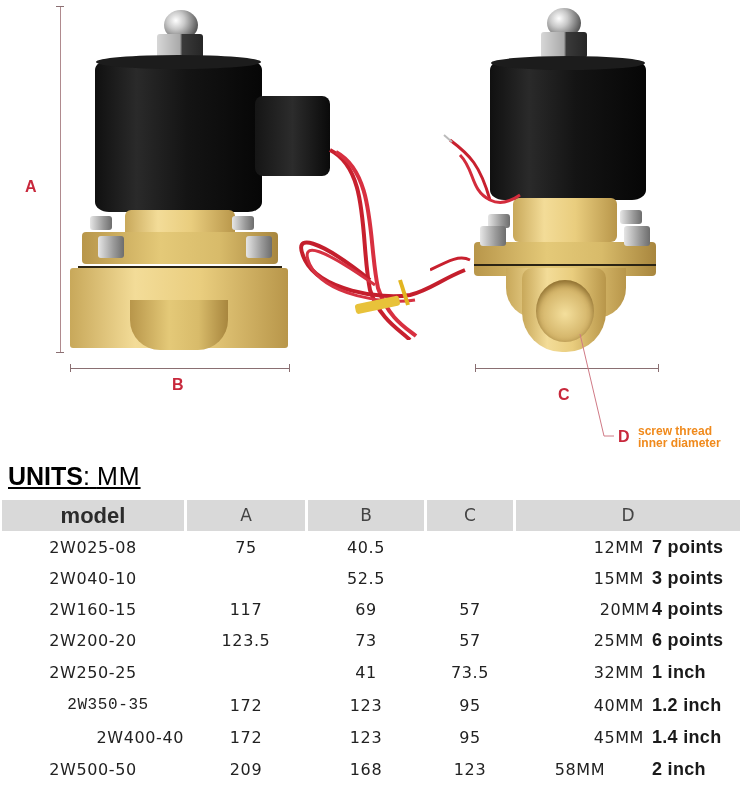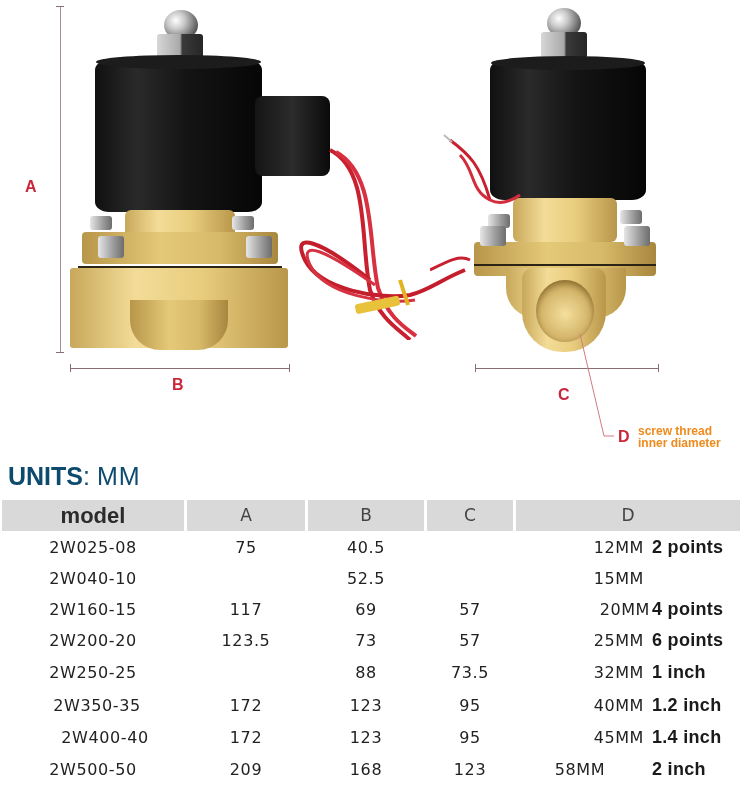--- a/index.html
+++ b/index.html
@@ -21,21 +21,21 @@
   .coil { position:absolute; background:linear-gradient(90deg,#101010 0%,#2a2a2a 25%,#141414 55%,#060606 100%); border-radius:14px / 10px; }
   .coil-top { position:absolute; background:#1c1c1c; border-radius:50%; }
   .conn { position:absolute; background:linear-gradient(90deg,#151515,#2c2c2c 50%,#0a0a0a); border-radius:8px; }
   .brass { position:absolute; background:linear-gradient(90deg,#c8a85a 0%,#f3dc98 30%,#e9cd7e 60%,#b8964a 100%); }
   .brass-dark { position:absolute; background:linear-gradient(90deg,#b8964a 0%,#e4c978 40%,#d8bb6a 70%,#a8863e 100%); }
   .gasket { position:absolute; height:2px; background:#2b2414; }
   .bolt { position:absolute; background:linear-gradient(90deg,#e6e6e6,#9a9a9a 60%,#6d6d6d); border-radius:3px; }
   .port-hole { position:absolute; border-radius:50%; background:radial-gradient(circle at 50% 55%, #f4df9c 0%, #d4b56a 55%, #9c7a34 100%); box-shadow: inset 0 3px 6px rgba(80,50,0,.45); }
 
   
-  .units { position:absolute; left:8px; top:462px; font-family:"Liberation Sans", sans-serif; font-size:25px; color:#0c4a6e; }
+  .units { position:absolute; left:8px; top:462px; font-family:"Liberation Sans", sans-serif; font-size:25px; color:#000000;text-decoration:underline; }
   .units b { font-weight:bold; }
   .units span.val { font-weight:normal; letter-spacing:1px; }
 
   
   .spec-table { position:absolute; left:2px; top:500px; width:738px; }
   .thead { position:absolute; left:0; top:0; height:31px; width:738px; }
   .th { position:absolute; top:0; height:31px; background:#d9d9d9; color:#444; font-family:"DejaVu Sans", sans-serif; font-size:17px; text-align:center; line-height:31px; }
   .th.model { font-family:"Liberation Sans", sans-serif; font-weight:bold; font-size:22px; color:#2b2b2b; }
   .row { position:absolute; left:0; width:738px; height:31px; }
   .td { position:absolute; top:0; height:31px; line-height:31px; font-family:"DejaVu Sans", sans-serif; font-size:16px; color:#222; letter-spacing:0.6px; text-align:center; }
@@ -145,60 +145,61 @@
     <div class="th" style="left:306px;width:116px;">B</div>
     <div class="th" style="left:425px;width:86px;">C</div>
     <div class="th" style="left:514px;width:224px;">D</div>
   </div>
 
   <div class="row" style="top:32px;">
     <div class="td" style="left:0;width:182px;">2W025-08</div>
     <div class="td" style="left:185px;width:118px;">75</div>
     <div class="td" style="left:306px;width:116px;">40.5</div>
     <div class="td dmm" style="left:514px;width:128px;">12MM</div>
-    <div class="td pts" style="left:650px;width:90px;">2 points</div>
+    <div class="td pts" style="left:650px;width:90px;">7 points</div>
   </div>
   <div class="row" style="top:63px;">
     <div class="td" style="left:0;width:182px;">2W040-10</div>
     <div class="td" style="left:306px;width:116px;">52.5</div>
     <div class="td dmm" style="left:514px;width:128px;">15MM</div>
+    <div class="td pts" style="left:650px;width:90px;">3 points</div>
   </div>
   <div class="row" style="top:94px;">
     <div class="td" style="left:0;width:182px;">2W160-15</div>
     <div class="td" style="left:185px;width:118px;">117</div>
     <div class="td" style="left:306px;width:116px;">69</div>
     <div class="td" style="left:425px;width:86px;">57</div>
     <div class="td dmm" style="left:520px;width:128px;">20MM</div>
     <div class="td pts" style="left:650px;width:90px;">4 points</div>
   </div>
   <div class="row" style="top:125px;">
     <div class="td" style="left:0;width:182px;">2W200-20</div>
     <div class="td" style="left:185px;width:118px;">123.5</div>
     <div class="td" style="left:306px;width:116px;">73</div>
     <div class="td" style="left:425px;width:86px;">57</div>
     <div class="td dmm" style="left:514px;width:128px;">25MM</div>
     <div class="td pts" style="left:650px;width:90px;">6 points</div>
   </div>
   <div class="row" style="top:157px;">
     <div class="td" style="left:0;width:182px;">2W250-25</div>
-    <div class="td" style="left:306px;width:116px;">88</div>
+    <div class="td" style="left:306px;width:116px;">41</div>
     <div class="td" style="left:425px;width:86px;">73.5</div>
     <div class="td dmm" style="left:514px;width:128px;">32MM</div>
     <div class="td pts" style="left:650px;width:90px;">1 inch</div>
   </div>
   <div class="row" style="top:190px;">
-    <div class="td" style="left:4px;width:182px;">2W350-35</div>
+    <div class="td" style="left:15px;width:182px;font-family:Liberation Mono, monospace;">2W350-35</div>
     <div class="td" style="left:185px;width:118px;">172</div>
     <div class="td" style="left:306px;width:116px;">123</div>
     <div class="td" style="left:425px;width:86px;">95</div>
     <div class="td dmm" style="left:514px;width:128px;">40MM</div>
     <div class="td pts" style="left:650px;width:90px;">1.2 inch</div>
   </div>
   <div class="row" style="top:222px;">
-    <div class="td" style="left:12px;width:182px;">2W400-40</div>
+    <div class="td" style="left:0;width:182px;text-align:right;">2W400-40</div>
     <div class="td" style="left:185px;width:118px;">172</div>
     <div class="td" style="left:306px;width:116px;">123</div>
     <div class="td" style="left:425px;width:86px;">95</div>
     <div class="td dmm" style="left:514px;width:128px;">45MM</div>
     <div class="td pts" style="left:650px;width:90px;">1.4 inch</div>
   </div>
   <div class="row" style="top:254px;">
     <div class="td" style="left:0;width:182px;">2W500-50</div>
     <div class="td" style="left:185px;width:118px;">209</div>
     <div class="td" style="left:306px;width:116px;">168</div>

